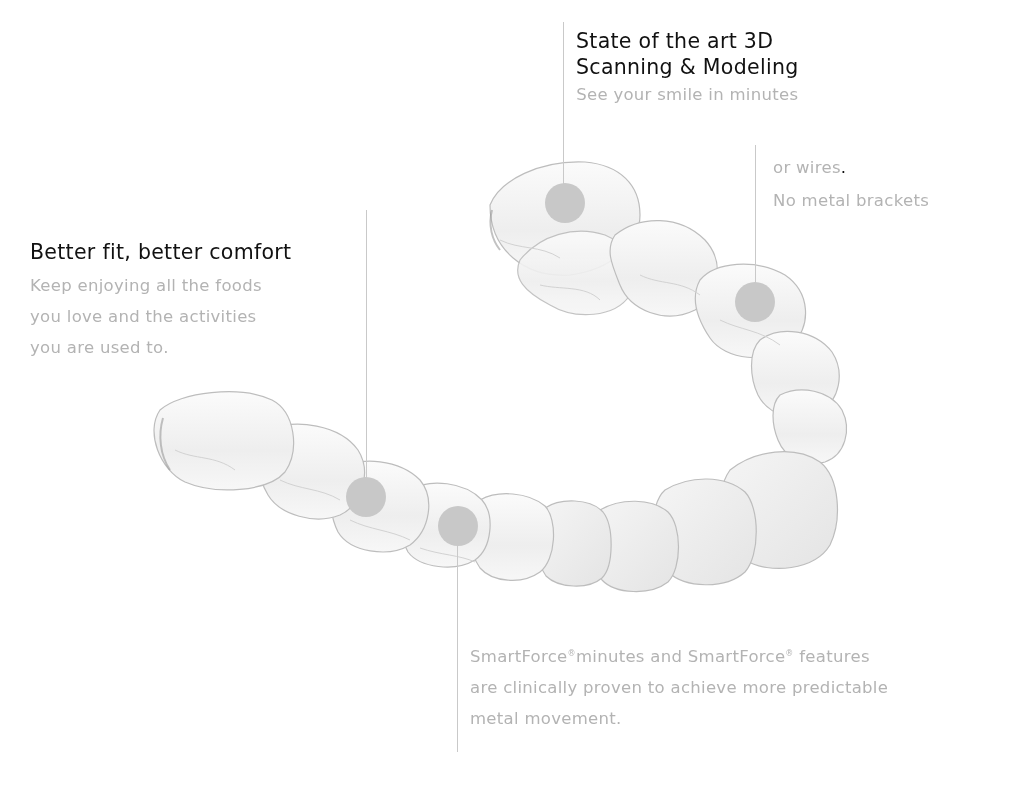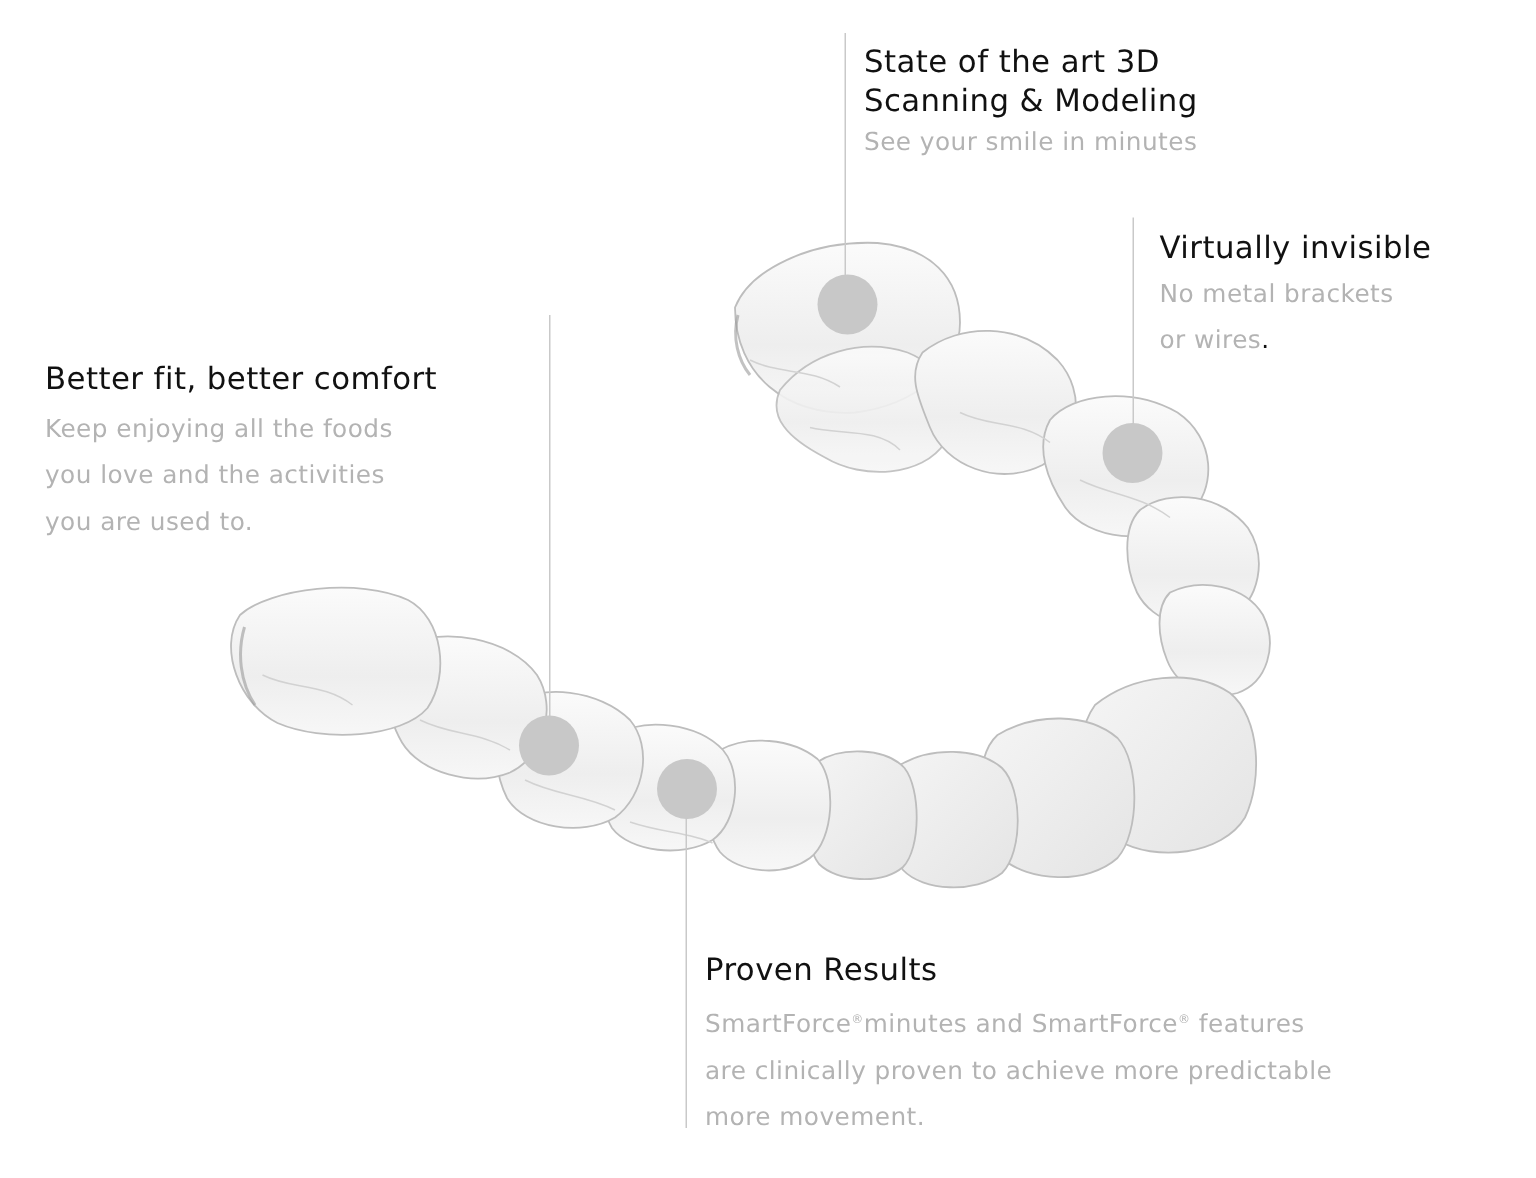--- a/index.html
+++ b/index.html
@@ -70,38 +70,36 @@
   <div class="leader" style="left:457px; top:540px; height:212px;"></div>
 
   <div class="dot" style="left:565px; top:203px;"></div>
   <div class="dot" style="left:755px; top:302px;"></div>
   <div class="dot" style="left:366px; top:497px;"></div>
   <div class="dot" style="left:458px; top:526px;"></div>
 
   <div class="callout" style="left:576px; top:28px;">
     <div class="title">State of the art 3D</div>
     <div class="title">Scanning &amp; Modeling</div>
-    <div class="desc" style="margin-top:-1px;">See your smile in minutes</div>
+    <div class="desc" style="margin-top:-1px;text-align:center;">See your smile in minutes</div>
   </div>
 
   <div class="callout" style="left:773px; top:152px;">
-    <div class="title">Virtually invisible</div>
+    <div class="desc"><span>or wires</span><span class="dark">.</span></div>
     <div class="desc" style="margin-top:2px;">No metal brackets</div>
-    <div class="desc"><span>or wires</span><span class="dark">.</span></div>
   </div>
 
   <div class="callout" style="left:30px; top:213px;margin-top:26px;">
     <div class="title">Better fit, better comfort</div>
     <div class="desc" style="margin-top:5px;">Keep enjoying all the foods</div>
     <div class="desc">you love and the activities</div>
     <div class="desc">you are used to.</div>
   </div>
 
   <div class="callout" style="left:470px; top:633px;">
-    <div class="title">Proven Results</div>
     <div class="desc" style="margin-top:5px;">
       <span>SmartForce</span><sup>®</sup><span>minutes and </span><span>SmartForce</span><sup>®</sup><span> features</span>
     </div>
     <div class="desc">are clinically proven to achieve more predictable</div>
-    <div class="desc">more movement.</div>
+    <div class="desc">metal movement.</div>
   </div>
 
 </div>
 
 </body></html>

